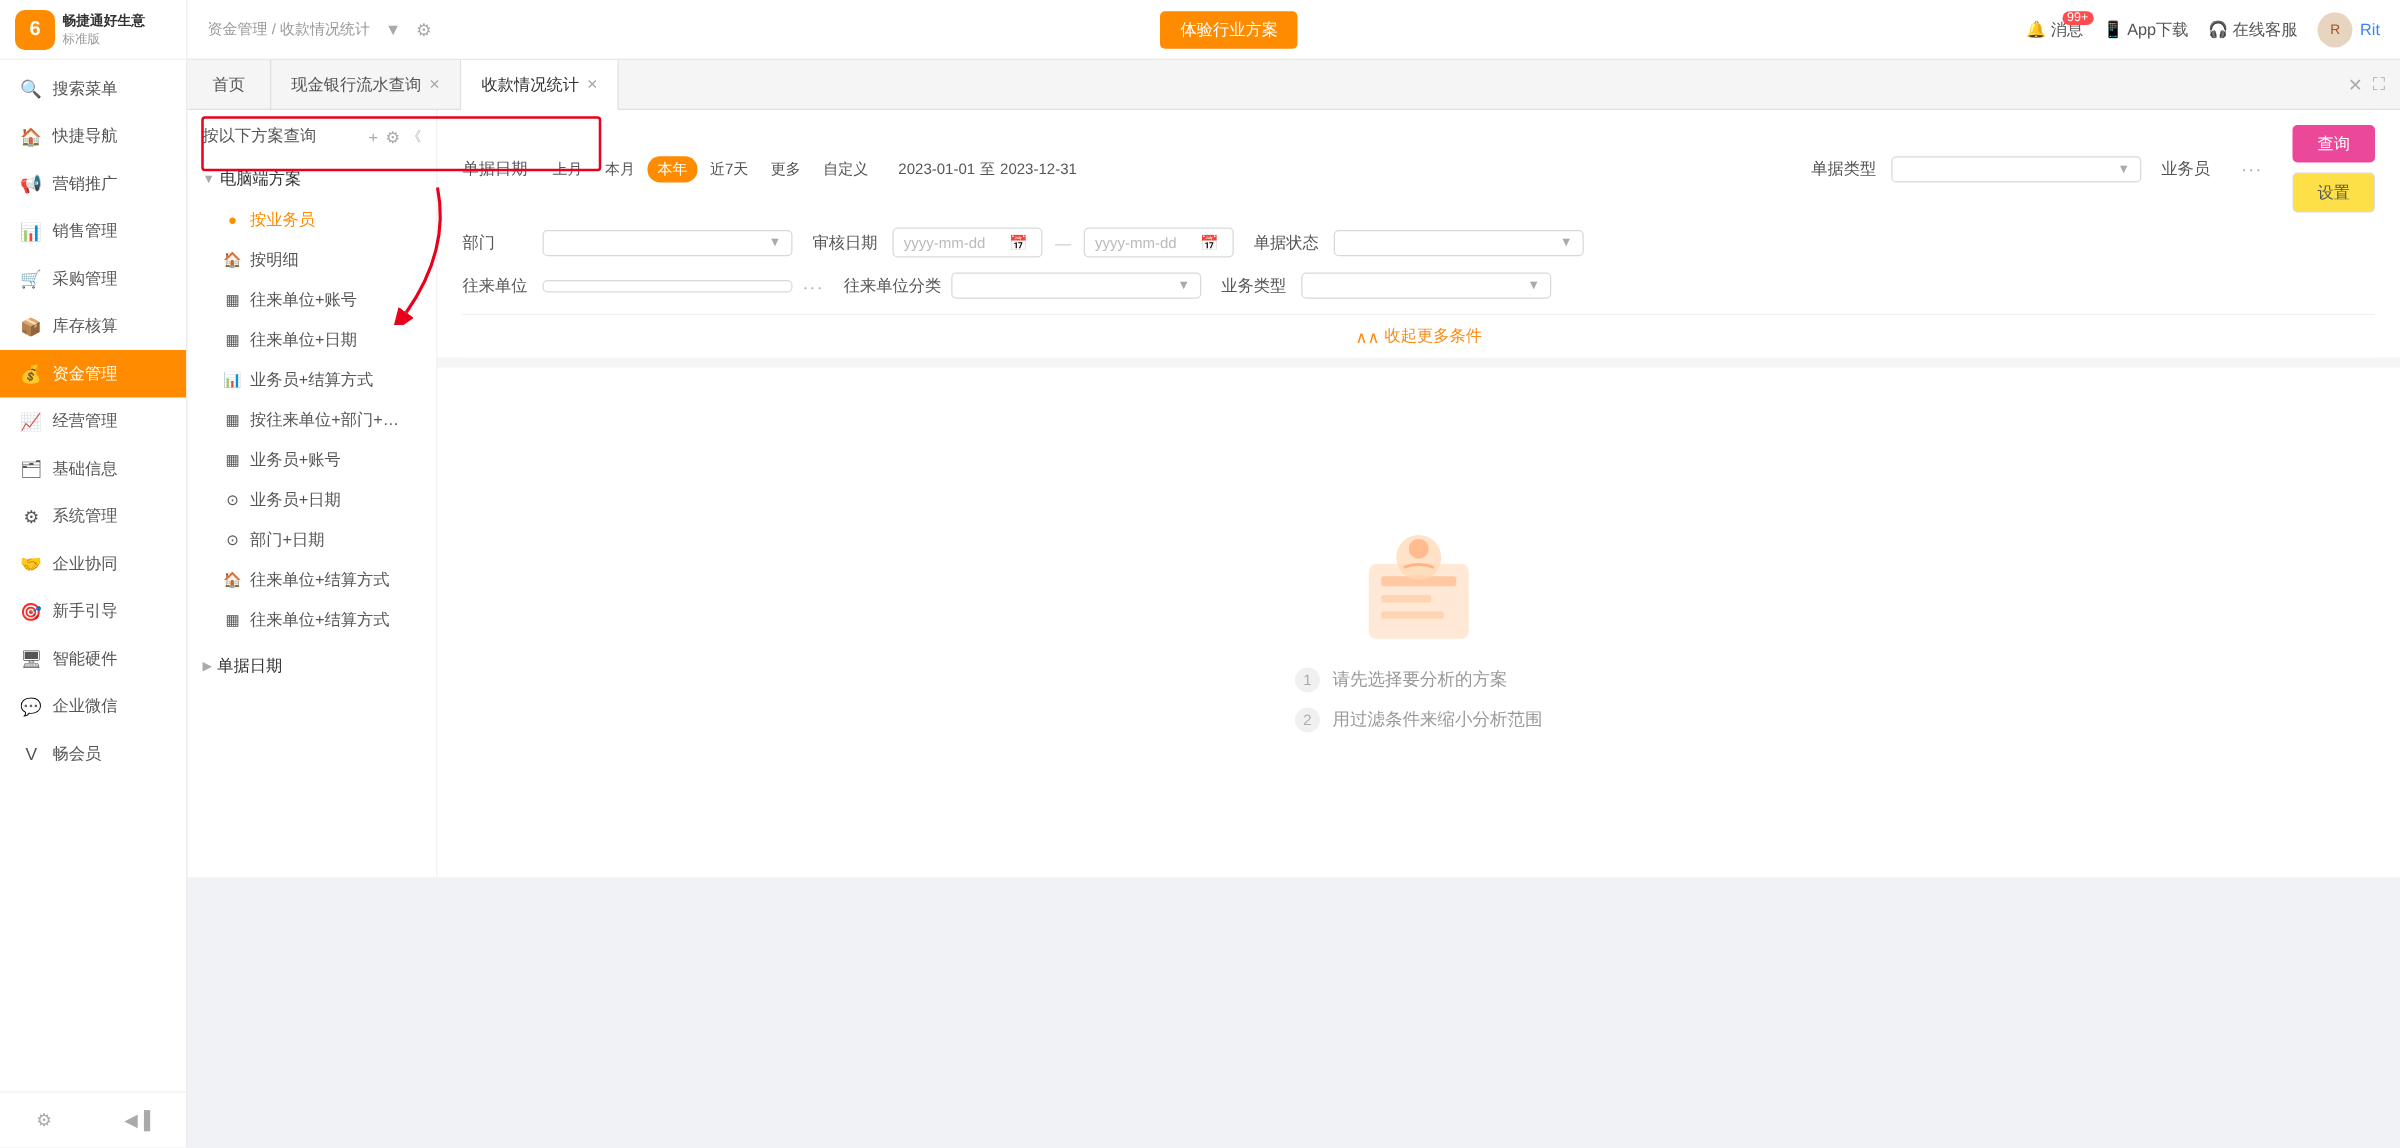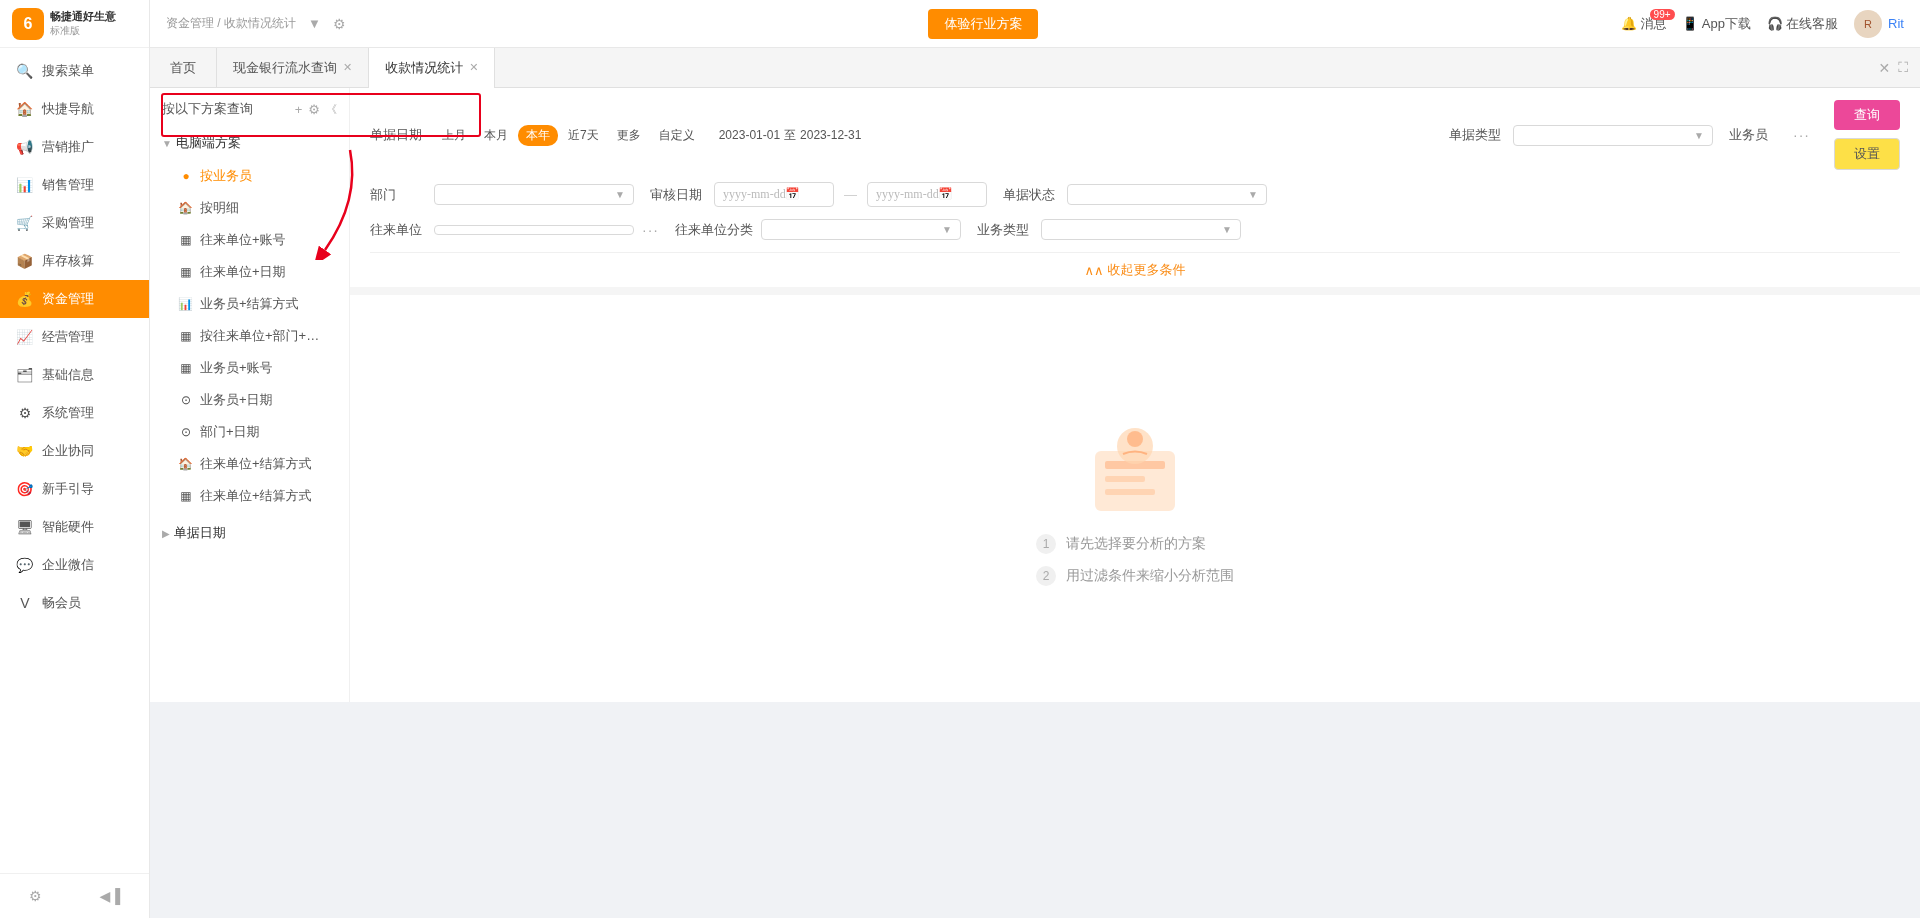--- a/index.html
+++ b/index.html
@@ -74,21 +74,21 @@
     .filter-area { background: #fff; padding: 12px 20px 0; margin-bottom: 8px; }
     .filter-row { display: flex; align-items: center; gap: 16px; margin-bottom: 12px; flex-wrap: wrap; }
     .filter-item { display: flex; align-items: center; gap: 8px; }
     .filter-label { color: #555; font-size: 13px; white-space: nowrap; min-width: 56px; }
     .date-tabs { display: flex; align-items: center; gap: 2px; }
     .date-tab { padding: 2px 8px; border-radius: 2px; cursor: pointer; font-size: 12px; color: #555; }
     .date-tab.active { background: #ff8c00; color: #fff; border-radius: 10px; }
     .date-range { display: flex; align-items: center; gap: 4px; color: #555; font-size: 12px; margin-left: 8px; }
     .select-box { border: 1px solid #d9d9d9; border-radius: 4px; padding: 4px 8px; min-width: 160px; display: flex; align-items: center; justify-content: space-between; color: #555; font-size: 13px; cursor: pointer; background: #fff; }
     .select-arrow { color: #aaa; font-size: 10px; margin-left: 4px; }
-    .date-input { border: 1px solid #d9d9d9; border-radius: 4px; padding: 4px 8px; min-width: 120px; color: #bbb; font-size: 12px; display: flex; gap: 0; cursor: pointer; font-family: Liberation Serif, serif; }
+    .date-input { border: 1px solid #d9d9d9; border-radius: 4px; padding: 4px 8px; min-width: 120px; color: #bbb; font-size: 12px; display: flex; gap: 19px; cursor: pointer; }
     .query-btn { background: #ec4899; color: #fff; border: none; border-radius: 4px; padding: 6px 20px; cursor: pointer; font-size: 13px; }
     .setting-btn { background: #fde047; color: #555; border: 1px solid #d9d9d9; border-radius: 4px; padding: 6px 16px; cursor: pointer; font-size: 13px; display: block; margin-top: 4px; }
     .btn-group { display: flex; flex-direction: column; gap: 4px; margin-left: 8px; }
     .collapse-btn { display: flex; align-items: center; justify-content: center; gap: 4px; color: #fa8c16; cursor: pointer; font-size: 13px; padding: 8px 0; background: #fff; border-top: 1px solid #f0f0f0; }
 
     
     .empty-state { flex: 1; display: flex; flex-direction: column; align-items: center; justify-content: center; background: #fff; margin: 0 0; padding: 40px; }
     .empty-steps { display: flex; flex-direction: column; gap: 12px; }
     .empty-step { display: flex; align-items: center; gap: 10px; color: #999; font-size: 14px; }
     .step-num { width: 20px; height: 20px; border-radius: 50%; background: #f0f0f0; color: #aaa; display: flex; align-items: center; justify-content: center; font-size: 12px; flex-shrink: 0; }

